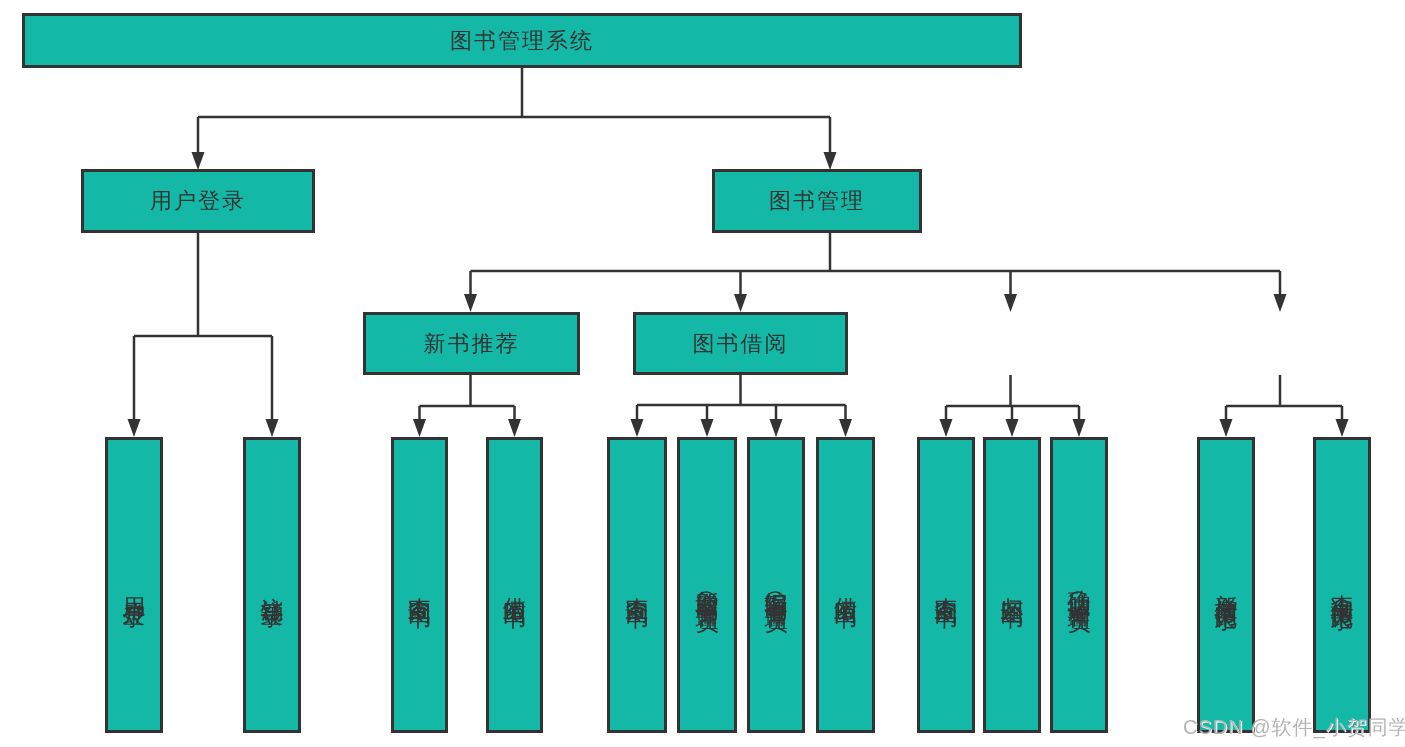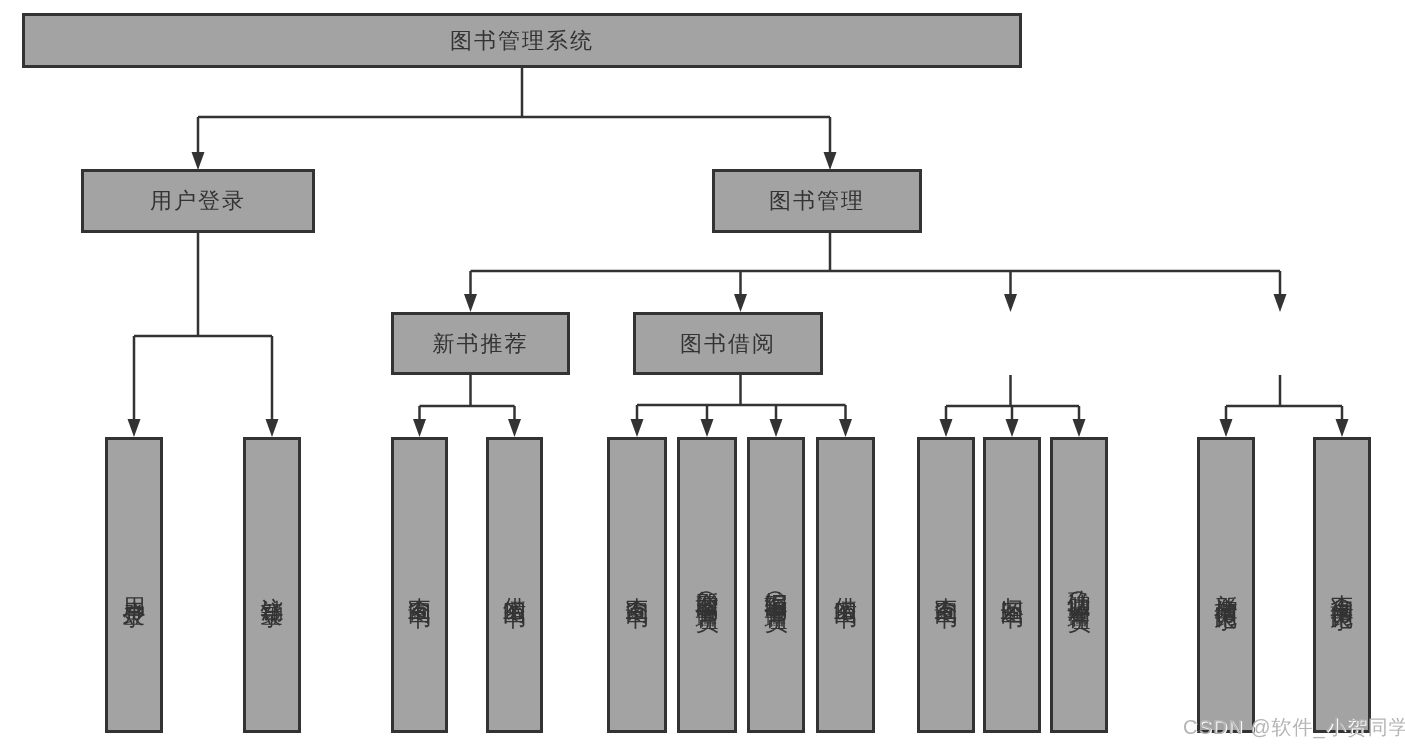--- a/index.html
+++ b/index.html
@@ -13,21 +13,21 @@
   }
   .connectors {
     position: absolute;
     left: 0; top: 0;
     width: 1405px; height: 747px;
     z-index: 1;
   }
   .box {
     position: absolute;
     box-sizing: border-box;
-    background: #a3a3a3;
+    background: #14b8a6;
     border: 3px solid #333333;
     color: #333333;
     display: flex;
     align-items: center;
     justify-content: center;
     z-index: 2;
   }
   .box.h {
     font-size: 22px;
     letter-spacing: 2px;
@@ -122,22 +122,22 @@
       <polygon points="1219.5,419 1232.5,419 1226,437"></polygon>
       <polygon points="1335.5,419 1348.5,419 1342,437"></polygon>
     </g>
   </svg>
 
   <div class="box h" style="left:22px; top:13px; width:1000px; height:55px;">图书管理系统</div>
 
   <div class="box h" style="left:81px; top:169px; width:234px; height:64px;">用户登录</div>
   <div class="box h" style="left:712px; top:169px; width:210px; height:64px;">图书管理</div>
 
-  <div class="box h" style="left:363px; top:312px; width:179px; height:63px;margin-left:28px;">新书推荐</div>
-  <div class="box h" style="left:633px; top:312px; width:190px; height:63px;">图书借阅</div>
+  <div class="box h" style="left:363px; top:312px; width:217px; height:63px;">新书推荐</div>
+  <div class="box h" style="left:633px; top:312px; width:215px; height:63px;">图书借阅</div>
 
   <div class="box v" style="left:105px; top:437px; width:58px; height:296px;">用户登录</div>
   <div class="box v" style="left:243px; top:437px; width:58px; height:296px;">注销登录</div>
 
   <div class="box v" style="left:391px; top:437px; width:57px; height:296px;">查询图书</div>
   <div class="box v" style="left:486px; top:437px; width:57px; height:296px;">借阅图书</div>
 
   <div class="box v" style="left:607px; top:437px; width:60px; height:296px;">查询图书</div>
   <div class="box v" style="left:677px; top:437px; width:60px; height:296px;">新增图书（管理员）</div>
   <div class="box v" style="left:747px; top:437px; width:58px; height:296px;">编辑图书（管理员）</div>

